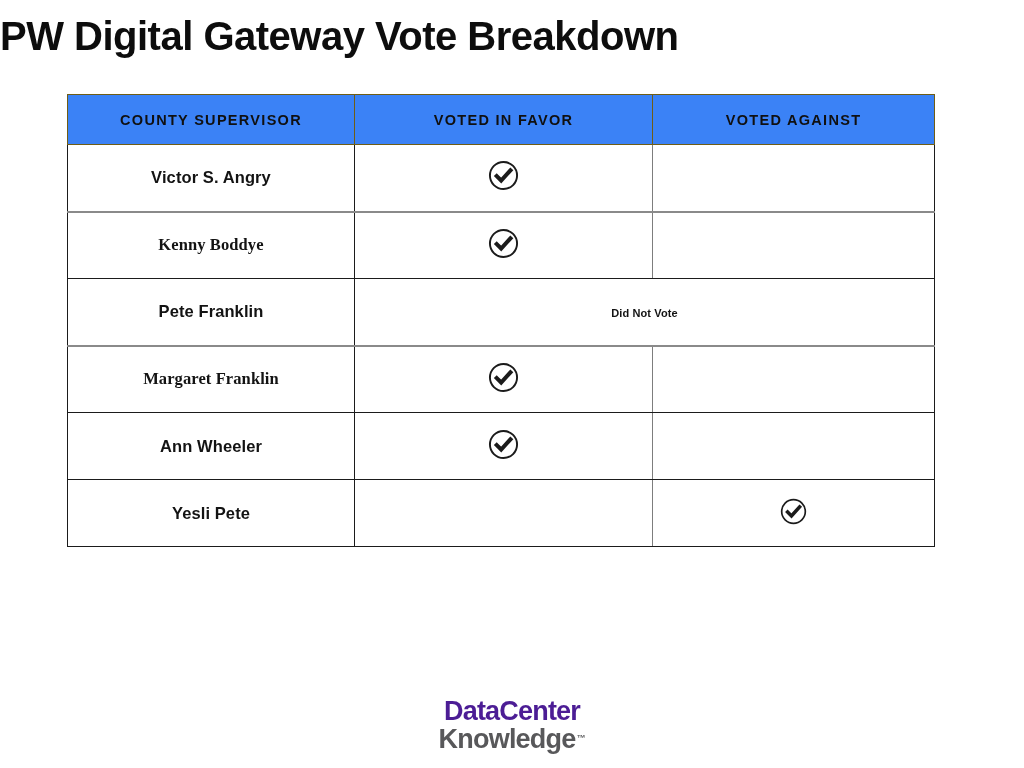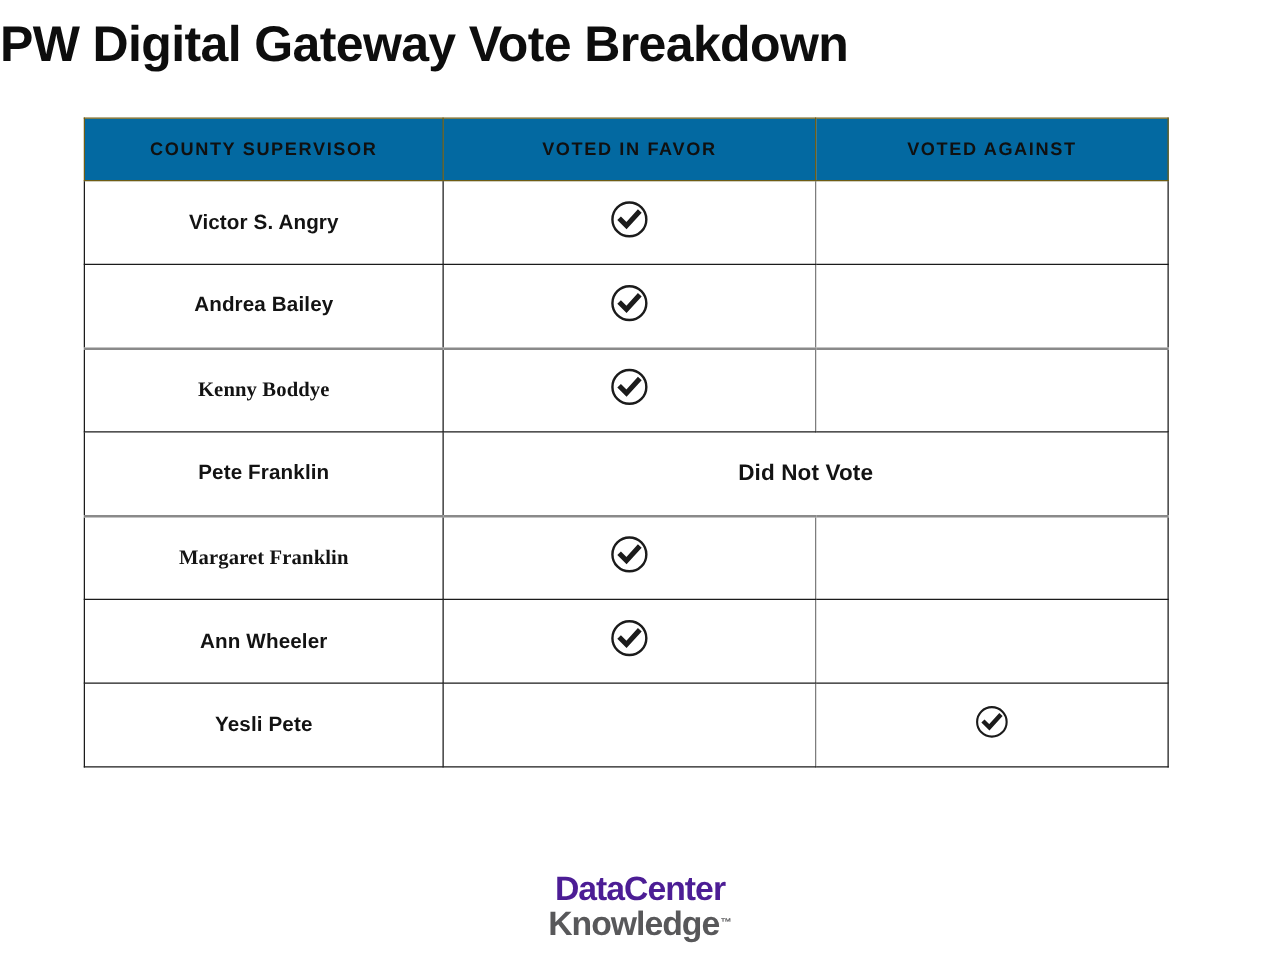--- a/index.html
+++ b/index.html
@@ -44,21 +44,21 @@
   .vote-table col.c-against{ width: 282px; }
 
   .vote-table th,
   .vote-table td {
     padding: 0;
     margin: 0;
   }
 
   
   .vote-table thead th {
-    background: #0369a1;
+    background: #3b82f6;
     height: 50px;
     font-size: 14.5px;
     font-weight: bold;
     letter-spacing: 1.3px;
     color: #101010;
     text-align: center;
     vertical-align: middle;
     border: 1px solid #6f5d15;
     box-sizing: border-box;
     text-transform: uppercase;
@@ -87,21 +87,21 @@
   .vote-table tbody td.cell-against { border-left-color: #7d7d7d; }
 
   .supervisor-name {
     font-size: 16.5px;
     font-weight: 600;
     color: #131313;
     letter-spacing: 0.1px;
   }
 
   .didnotvote-text {
-    font-size: 18px;
+    font-size: 11px;
     font-weight: 600;
     color: #131313;
     letter-spacing: 0.1px;
   }
 
   
   .check-icon {
     display: inline-block;
     line-height: 0;
   }
@@ -157,28 +157,20 @@
   </thead>
   <tbody id="table-body">
       <tr>
         <td><span class="supervisor-name">Victor S. Angry</span></td>
         <td class="cell-favor"><span class="check-icon"><svg width="31" height="31" viewBox="0 0 32 32">
               <circle cx="16" cy="16" r="14" fill="none" stroke="#1b1b1b" stroke-width="2"></circle>
               <path d="M9 16.6 L13.6 21.2 L23.2 10.6" fill="none" stroke="#1b1b1b" stroke-width="4.2" stroke-linecap="square" stroke-linejoin="miter"></path>
             </svg></span></td>
         <td class="cell-against"></td>
       </tr>
-      <tr>
-        <td><span class="supervisor-name">Andrea Bailey</span></td>
-        <td class="cell-favor"><span class="check-icon"><svg width="31" height="31" viewBox="0 0 32 32">
-              <circle cx="16" cy="16" r="14" fill="none" stroke="#1b1b1b" stroke-width="2"></circle>
-              <path d="M9 16.6 L13.6 21.2 L23.2 10.6" fill="none" stroke="#1b1b1b" stroke-width="4.2" stroke-linecap="square" stroke-linejoin="miter"></path>
-            </svg></span></td>
-        <td class="cell-against"></td>
-      </tr>
       <tr class="sep-grey">
         <td><span class="supervisor-name">Kenny Boddye</span></td>
         <td class="cell-favor"><span class="check-icon"><svg width="31" height="31" viewBox="0 0 32 32">
               <circle cx="16" cy="16" r="14" fill="none" stroke="#1b1b1b" stroke-width="2"></circle>
               <path d="M9 16.6 L13.6 21.2 L23.2 10.6" fill="none" stroke="#1b1b1b" stroke-width="4.2" stroke-linecap="square" stroke-linejoin="miter"></path>
             </svg></span></td>
         <td class="cell-against"></td>
       </tr>
       <tr>
         <td><span class="supervisor-name">Pete Franklin</span></td>

